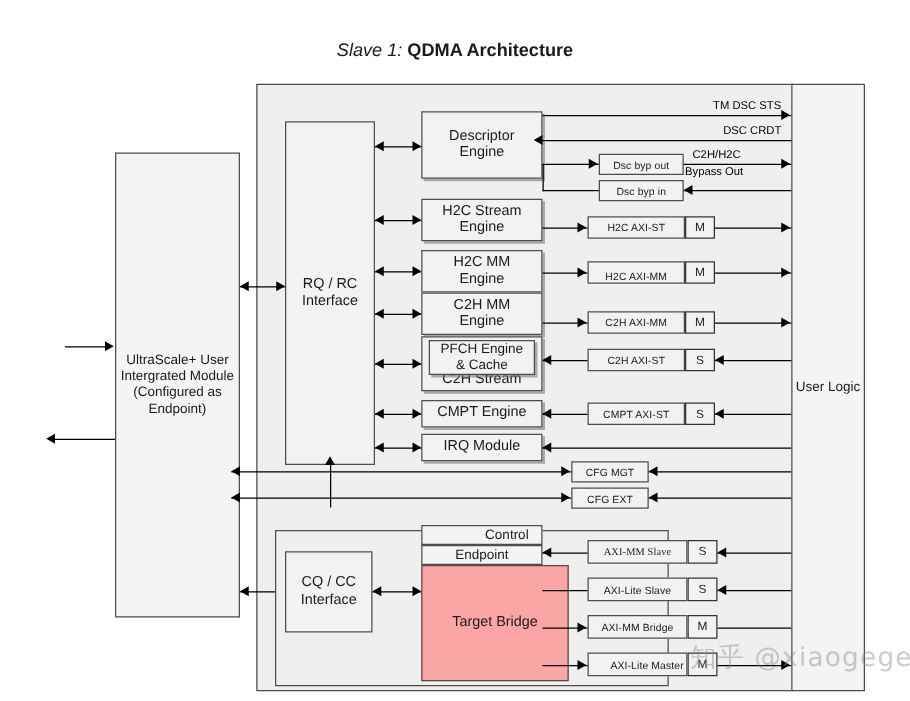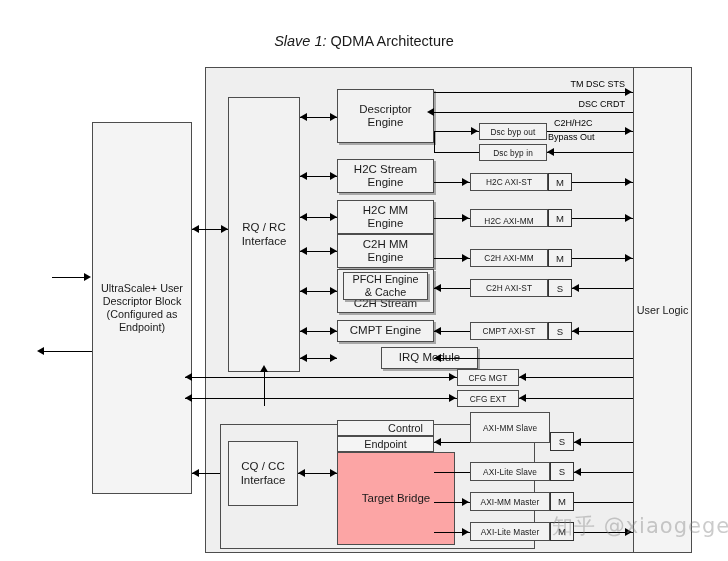--- a/index.html
+++ b/index.html
@@ -19,21 +19,21 @@
   .fig-title{
     position:absolute;
     left:0; top:32px;
     width:728px;
     text-align:center;
     font-size:14.5px;
     line-height:18px;
     white-space:nowrap;
   }
   .fig-title .ital{ font-style:italic; }
-  .fig-title .bold{ font-weight:normal; }
+  .fig-title .bold{ font-weight:bold; }
 
   
   .box{
     position:absolute;
     box-sizing:border-box;
     background:#f2f2f2;
     border:1px solid #4d4d4d;
     display:flex;
     align-items:center;
     justify-content:center;
@@ -111,21 +111,21 @@
   </div>
 
   <div class="region" style="left:205px; top:67px; width:430px; height:486px;"></div>
 
   <div class="box plain-white" style="left:633px; top:67px; width:59px; height:486px; background:#f4f4f4;">
     <span class="lbl t11">User Logic</span>
   </div>
 
   <div class="box" style="left:92px; top:122px; width:100px; height:372px; background:#f4f4f4; flex-direction:column;">
     <span class="lbl t11">UltraScale+ User</span>
-    <span class="lbl t11">Descriptor Block</span>
+    <span class="lbl t11">Intergrated Module</span>
     <span class="lbl t11">(Configured as</span>
     <span class="lbl t11">Endpoint)</span>
   </div>
 
   <div class="hl" style="left:52px; top:277px; width:33px;"></div>
   <div class="arr arr-r" style="left:84px; top:273px;"></div>
   <div class="hl" style="left:44px; top:351px; width:48px;"></div>
   <div class="arr arr-l" style="left:37px; top:347px;"></div>
 
   <div class="box" style="left:228px; top:97px; width:72px; height:275px; flex-direction:column;">
@@ -170,21 +170,21 @@
   </div>
   <div class="box shadow" style="left:337px; top:320px; width:97px; height:22px;">
     <span class="lbl t12">CMPT Engine</span>
   </div>
 
   <div class="box shadow" style="left:343px; top:272px; width:85px; height:28px; flex-direction:column;">
     <span class="lbl t11">PFCH Engine</span>
     <span class="lbl t11">&amp; Cache</span>
   </div>
 
-  <div class="box shadow" style="left:337px; top:347px; width:97px; height:22px;margin-left:44px;">
+  <div class="box shadow" style="left:337px; top:347px; width:97px; height:22px;">
     <span class="lbl t12">IRQ Module</span>
   </div>
 
   <div class="hl" style="left:300px; top:117px; width:37px;"></div>
   <div class="arr arr-r" style="left:330px; top:113px;"></div>
   <div class="arr arr-l" style="left:300px; top:113px;"></div>
 
   <div class="hl" style="left:300px; top:176px; width:37px;"></div>
   <div class="arr arr-r" style="left:330px; top:172px;"></div>
   <div class="arr arr-l" style="left:300px; top:172px;"></div>
@@ -330,21 +330,21 @@
   </div>
 
   <div class="box" style="left:337px; top:452px; width:118px; height:93px; background:#fca5a5;">
     <span class="lbl t12">Target Bridge</span>
   </div>
 
   <div class="hl" style="left:298px; top:473px; width:39px;"></div>
   <div class="arr arr-r" style="left:330px; top:469px;"></div>
   <div class="arr arr-l" style="left:298px; top:469px;"></div>
 
-  <div class="box" style="left:470px; top:412px; width:80px; height:31px;">
+  <div class="box" style="left:470px; top:432px; width:80px; height:19px;font-family:Liberation Serif, serif;">
     <span class="lbl t9">AXI-MM Slave</span>
   </div>
   <div class="ms" style="left:550px; top:432px; width:24px; height:19px;">
     <span>S</span>
   </div>
   <div class="hl" style="left:434px; top:442px; width:36px;"></div>
   <div class="arr arr-l" style="left:434px; top:438px;"></div>
   <div class="hl" style="left:574px; top:442px; width:59px;"></div>
   <div class="arr arr-l" style="left:574px; top:438px;"></div>
 
@@ -352,30 +352,30 @@
     <span class="lbl t9">AXI-Lite Slave</span>
   </div>
   <div class="ms" style="left:550px; top:462px; width:24px; height:19px;">
     <span>S</span>
   </div>
   <div class="hl" style="left:434px; top:472px; width:36px;"></div>
   <div class="hl" style="left:574px; top:472px; width:59px;"></div>
   <div class="arr arr-l" style="left:574px; top:468px;"></div>
 
   <div class="box" style="left:470px; top:492px; width:80px; height:19px;">
-    <span class="lbl t9">AXI-MM Master</span>
+    <span class="lbl t9">AXI-MM Bridge</span>
   </div>
   <div class="ms" style="left:550px; top:492px; width:24px; height:19px;">
     <span>M</span>
   </div>
   <div class="hl" style="left:434px; top:502px; width:36px;"></div>
   <div class="arr arr-r" style="left:462px; top:498px;"></div>
   <div class="hl" style="left:574px; top:502px; width:59px;"></div>
 
-  <div class="box" style="left:470px; top:522px; width:80px; height:19px;">
+  <div class="box" style="left:470px; top:522px; width:80px; height:19px;text-align:right;">
     <span class="lbl t9">AXI-Lite Master</span>
   </div>
   <div class="ms" style="left:550px; top:522px; width:24px; height:19px;">
     <span>M</span>
   </div>
   <div class="hl" style="left:434px; top:532px; width:36px;"></div>
   <div class="arr arr-r" style="left:462px; top:528px;"></div>
   <div class="hl" style="left:574px; top:532px; width:59px;"></div>
   <div class="arr arr-r" style="left:625px; top:528px;"></div>
 

